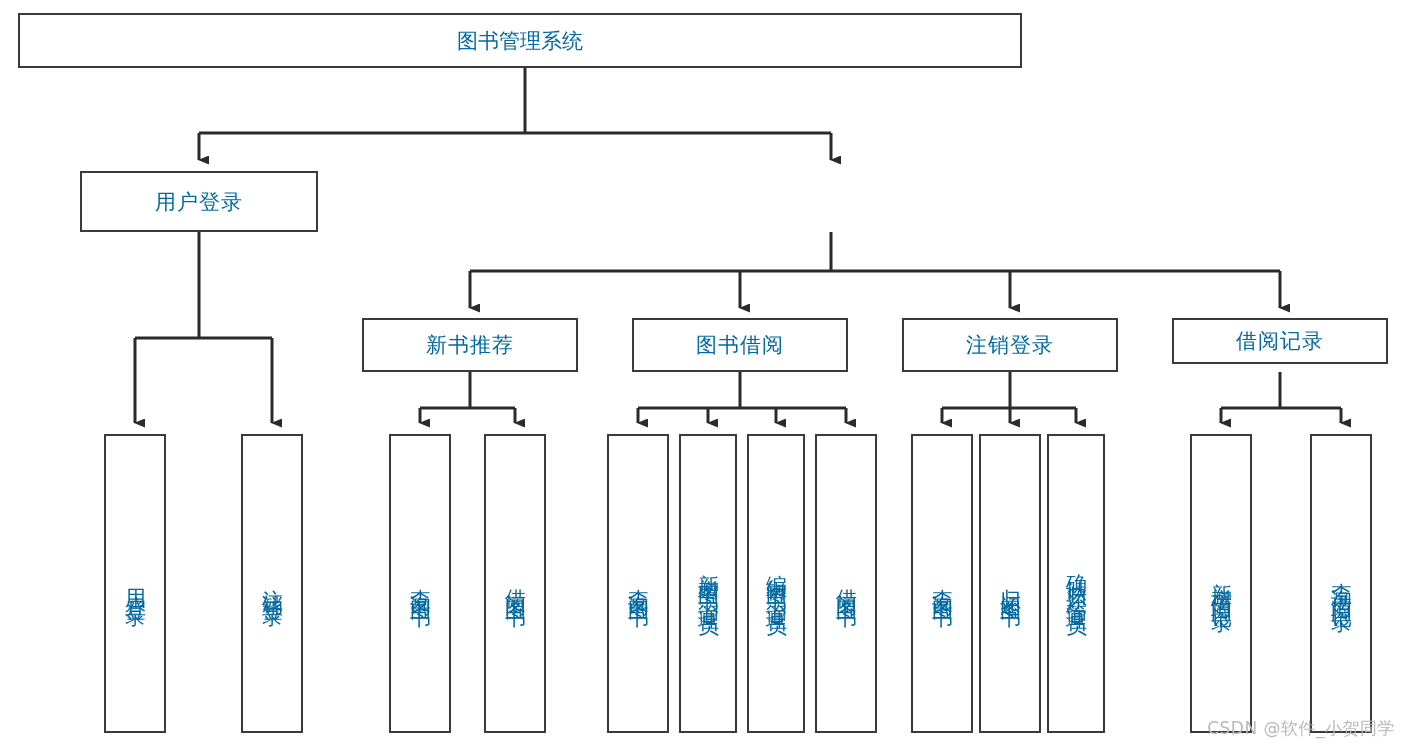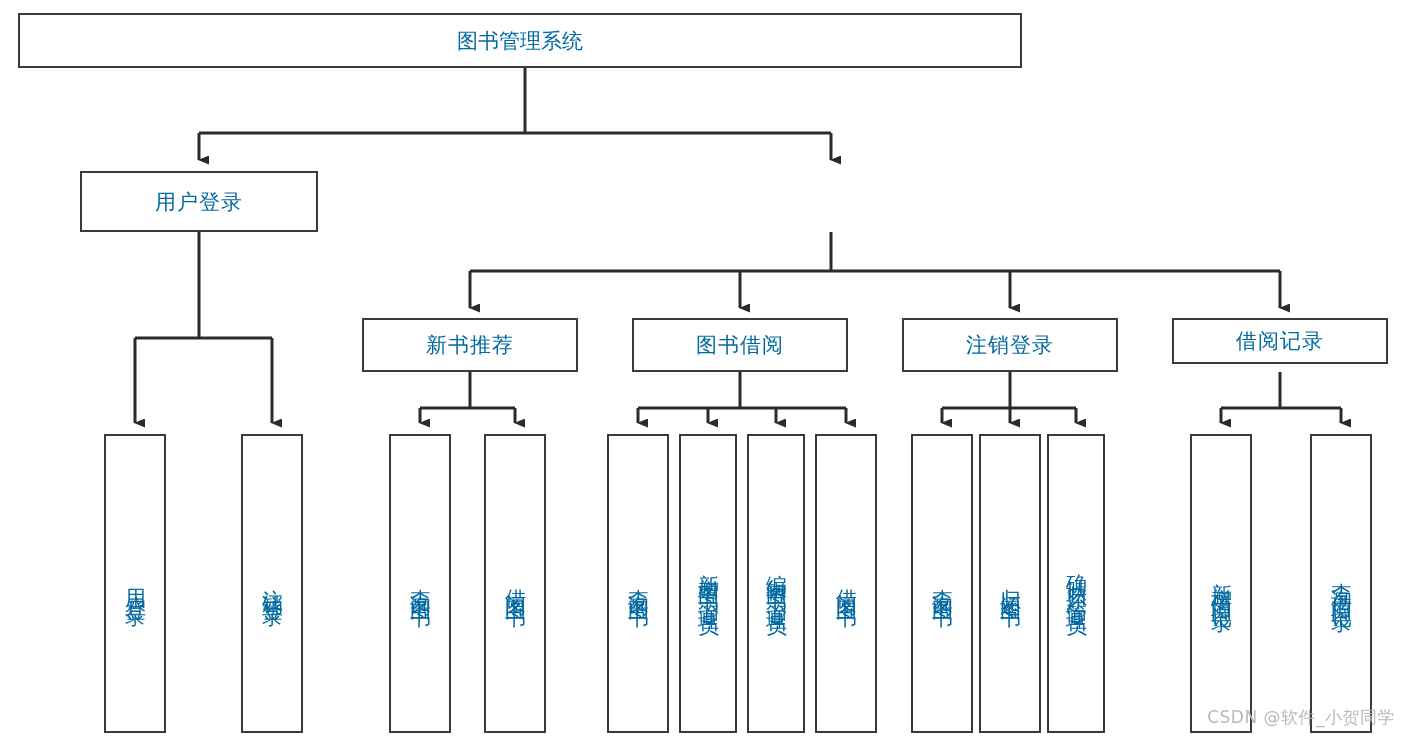--- a/index.html
+++ b/index.html
@@ -48,21 +48,21 @@
     align-items:center;
     justify-content:center;
     white-space:nowrap;
   }
   .node .label{
     display:block;
   }
   #watermark{
     position:absolute;
     right:10px;
-    bottom:18px;
+    bottom:7px;
     font-size:17px;
     color:#b9b9b9;
     letter-spacing:0.5px;
     white-space:nowrap;
     user-select:none;
   }
 </style>
 </head>
 <body>
 

